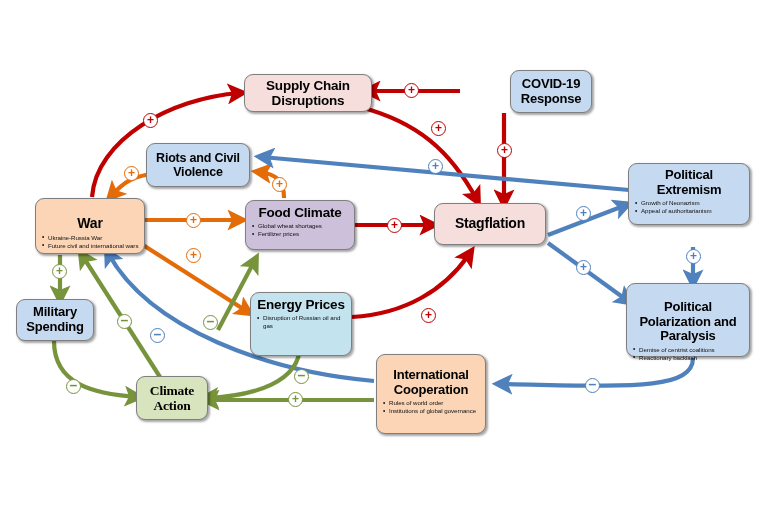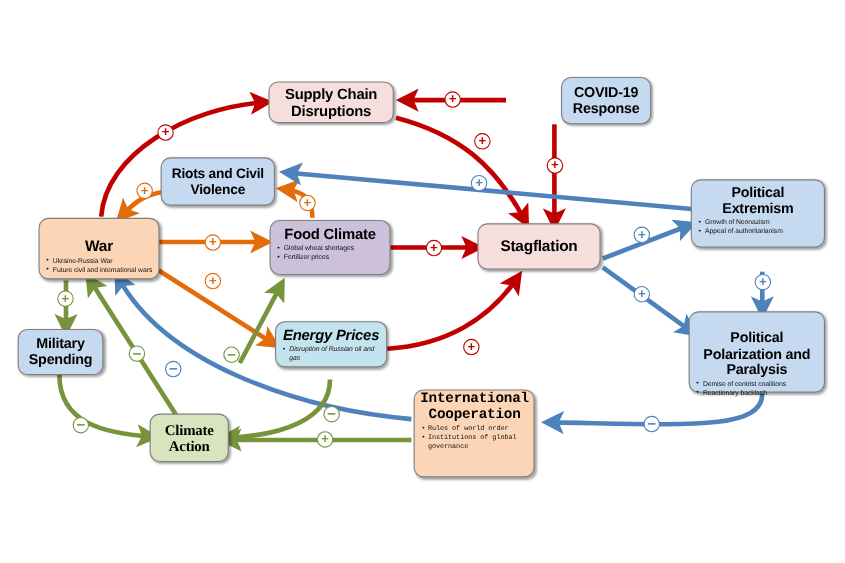--- a/index.html
+++ b/index.html
@@ -122,21 +122,21 @@
 
       <path d="M374,400 L207,400" stroke="#77933c" stroke-width="4.2" marker-end="url(#ar-grn)"></path>
       <path d="M60,255 L60,298" stroke="#77933c" stroke-width="4.2" marker-end="url(#ar-grn)"></path>
       <path d="M54,341 C54,385 95,394 137,397" stroke="#77933c" stroke-width="4.2" marker-end="url(#ar-grn)"></path>
       <path d="M160,377 L82,255" stroke="#77933c" stroke-width="4.2" marker-end="url(#ar-grn)"></path>
       <path d="M218,330 L255,260" stroke="#77933c" stroke-width="4.2" marker-end="url(#ar-grn)"></path>
       <path d="M300,345 C300,382 255,396 206,398" stroke="#77933c" stroke-width="4.2" marker-end="url(#ar-grn)"></path>
     </g>
   </svg>
 
-  <div class="node pink" style="left:244px;top:74px;width:114px;height:38px;">
+  <div class="node pink" style="left:244px;top:74px;width:128px;height:38px;">
     <div class="title" style="font-size:13.5px;">Supply Chain Disruptions</div>
   </div>
 
   <div class="node blue" style="left:462px;top:70px;width:82px;height:43px;margin-left:48px;">
     <div class="title" style="font-size:13px;">COVID-19 Response</div>
   </div>
 
   <div class="node blue" style="left:146px;top:143px;width:104px;height:44px;">
     <div class="title" style="font-size:12.5px;">Riots and Civil Violence</div>
   </div>
@@ -150,21 +150,21 @@
   </div>
 
   <div class="node purple" style="left:245px;top:200px;width:110px;height:50px;align-items:stretch;justify-content:flex-start;padding-top:4px;">
     <div class="title" style="font-size:13.5px;">Food Climate</div>
     <ul>
       <li>Global wheat shortages</li>
       <li>Fertilizer prices</li>
     </ul>
   </div>
 
-  <div class="node cyan" style="left:250px;top:292px;width:102px;height:42px;align-items:stretch;justify-content:flex-start;padding-top:4px;font-style:italic;">
+  <div class="node cyan" style="left:250px;top:292px;width:102px;height:64px;align-items:stretch;justify-content:flex-start;padding-top:4px;">
     <div class="title" style="font-size:13.5px;">Energy Prices</div>
     <ul>
       <li>Disruption of Russian oil and gas</li>
     </ul>
   </div>
 
   <div class="node blue" style="left:628px;top:163px;width:122px;height:62px;align-items:stretch;justify-content:flex-start;padding-top:4px;">
     <div class="title" style="font-size:13px;">Political Extremism</div>
     <ul>
       <li>Growth of Neonazism</li>
@@ -185,21 +185,21 @@
   </div>
 
   <div class="node blue" style="left:16px;top:299px;width:78px;height:42px;">
     <div class="title" style="font-size:13px;">Military Spending</div>
   </div>
 
   <div class="node green" style="left:136px;top:376px;width:72px;height:44px;">
     <div class="title" style="font-size:13.5px;">Climate Action</div>
   </div>
 
-  <div class="node orange" style="left:376px;top:354px;width:110px;height:80px;align-items:flex-start;justify-content:flex-start;padding-top:0;font-family:Liberation Mono, monospace;">
+  <div class="node orange" style="left:376px;top:354px;width:110px;height:80px;align-items:flex-start;justify-content:flex-start;padding-top:13px;">
     <div class="title" style="font-size:13px;">International Cooperation</div>
     <ul>
       <li>Rules of world order</li>
       <li>Institutions of global governance</li>
     </ul>
   </div>
 
   <div class="sign red" style="left:143px;top:113px;">
     <span class="gl">+</span>
     </div>

